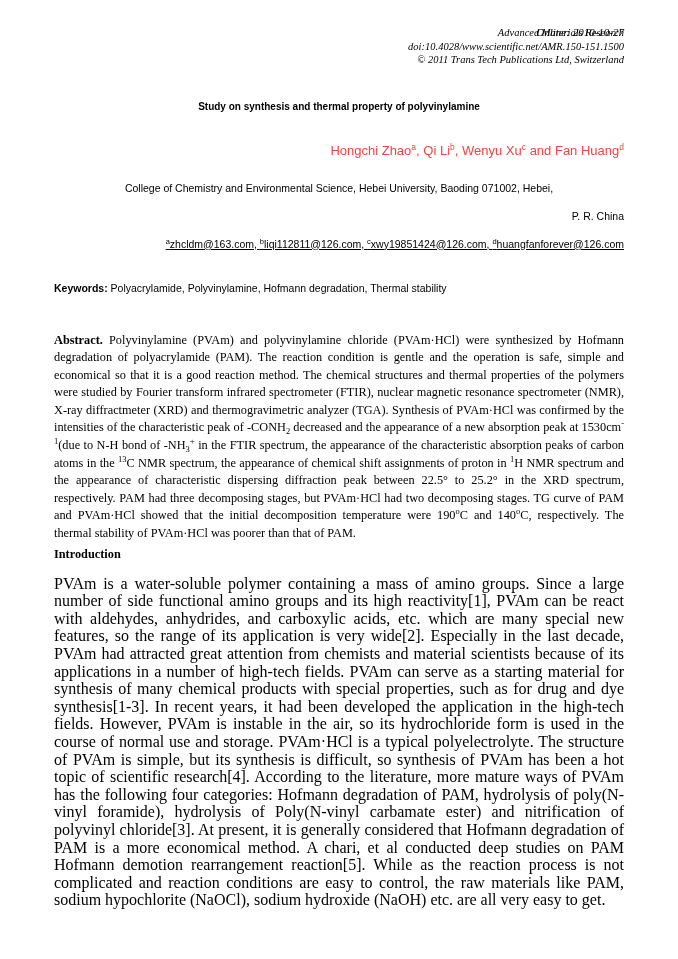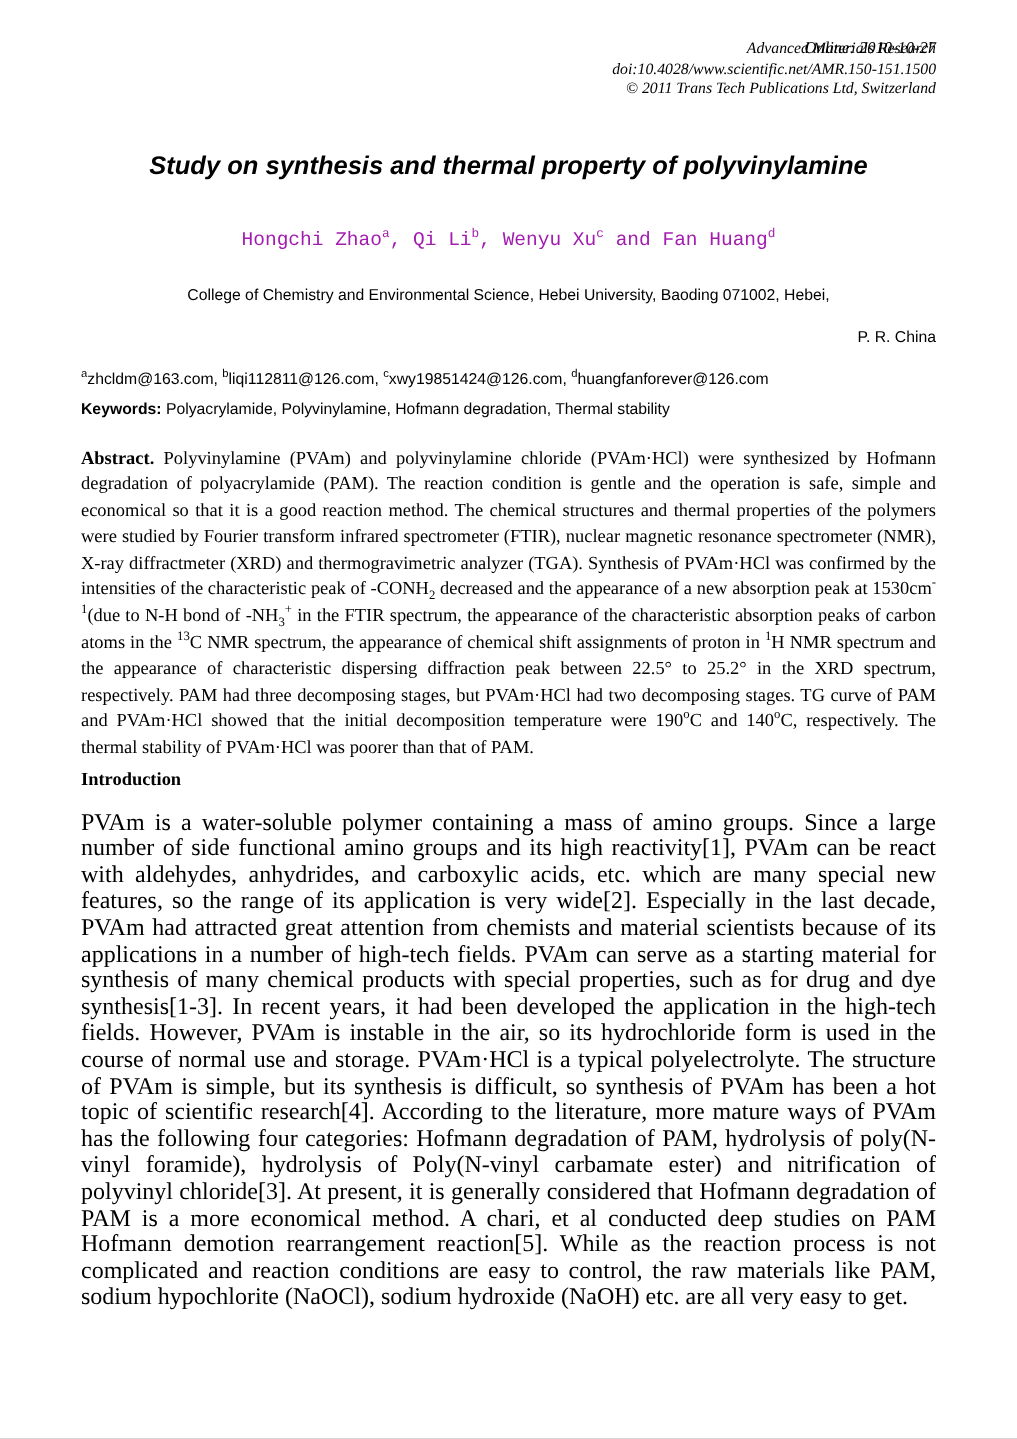--- a/index.html
+++ b/index.html
@@ -36,31 +36,30 @@
     font-size: 11px;
   }
   .header-line {
     white-space: nowrap;
     text-align: right;
   }
   .title {
     text-align: center;
     font-family: "Liberation Sans", sans-serif;
     font-weight: bold;
-    font-size: 17px;
+    font-size: 10px;
     margin-top: 34px;
     color: #000;
-    font-style: italic;
   }
   .authors {
-    text-align: center;
-    font-family: Liberation Mono, monospace;
+    text-align: right;
+    font-family: Liberation Sans, sans-serif;
     font-size: 13px;
     margin-top: 31px;
-    color: #a21caf;
+    color: #ef4444;
   }
   .authors sup {
     font-size: 8.5px;
     vertical-align: super;
   }
   .affil {
     text-align: center;
     font-family: Liberation Sans, sans-serif;
     font-size: 10.5px;
     margin-top: 22px;
@@ -68,41 +67,42 @@
     color: #000;
   }
   .affil2 {
     text-align: right;
     font-family: "Liberation Sans", sans-serif;
     font-size: 10.5px;
     margin-top: 14px;
     color: #000;
   }
   .emails {
-    text-align: left;
+    text-align: right;
     font-family: "Liberation Sans", sans-serif;
     font-size: 10.5px;
     margin-top: 16px;
     color: #000;
+    text-decoration: underline;
   }
   .emails sup {
     font-size: 7.5px;
     vertical-align: super;
   }
   .keywords {
     font-family: "Liberation Sans", sans-serif;
     font-size: 10.5px;
-    margin-top: 8px;
+    margin-top: 32px;
     color: #000;
   }
   .keywords b {
     font-weight: bold;
   }
   .abstract {
-    margin-top: 18px;
+    margin-top: 38px;
     font-family: "Liberation Serif", serif;
     font-size: 12.3px;
     line-height: 17.6px;
     text-align: justify;
     color: #000;
   }
   .abstract b {
     font-weight: bold;
   }
   .section-head {

